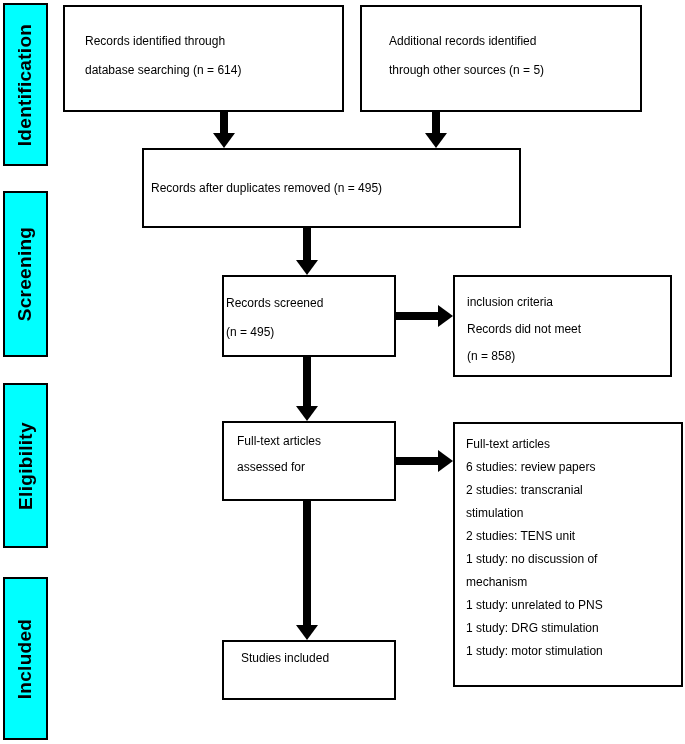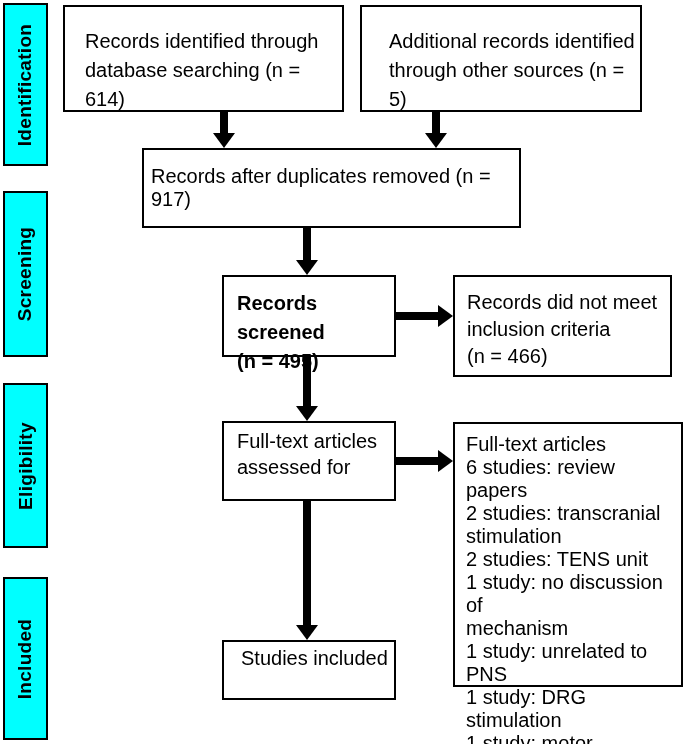--- a/index.html
+++ b/index.html
@@ -42,26 +42,26 @@
   #stage-screening      { top: 191px; height: 166px; }
   #stage-eligibility    { top: 383px; height: 165px; }
   #stage-included       { top: 577px; height: 163px; }
 
   
   .box {
     position: absolute;
     background: var(--bg);
     border: 2px solid var(--border);
     box-sizing: border-box;
-    font-size: 20px;
+    font-size: 12px;
   }
   #box-identified { left: 63px;  top: 5px;   width: 281px; height: 107px; padding: 20px 6px 0 20px; line-height: 29px; }
   #box-additional { left: 360px; top: 5px;   width: 282px; height: 107px; padding: 20px 2px 0 27px; line-height: 29px; }
   #box-duplicates { left: 142px; top: 148px; width: 379px; height: 80px;  padding-left: 7px; display: flex; flex-direction: column; justify-content: center; }
-  #box-screened   { left: 222px; top: 275px; width: 174px; height: 82px;  padding: 12px 0 0 13px; line-height: 29px; font-weight: bold; }
+  #box-screened   { left: 222px; top: 275px; width: 174px; height: 82px;  padding: 12px 0 0 2px; line-height: 29px; }
   #box-notmeet    { left: 453px; top: 275px; width: 219px; height: 102px; padding: 12px 0 0 12px; line-height: 27px; }
   #box-assessed   { left: 222px; top: 421px; width: 174px; height: 80px;  padding: 5px 0 0 13px;  line-height: 26px; }
   #box-excluded   { left: 453px; top: 422px; width: 230px; height: 265px; padding: 9px 0 0 11px;  line-height: 23px; }
   #box-included   { left: 222px; top: 640px; width: 174px; height: 60px;  padding: 3px 0 0 17px;  line-height: 27px; }
 
   
   .varrow {
     position: absolute;
     width: 22px;
     display: flex;
@@ -116,32 +116,32 @@
     <div>Records identified through</div>
     <div>database searching (n = 614)</div>
   </div>
 
   <div class="box" id="box-additional">
     <div>Additional records identified</div>
     <div>through other sources (n = 5)</div>
   </div>
 
   <div class="box" id="box-duplicates">
-    <div>Records after duplicates removed (n = 917)</div>
+    <div>Records after duplicates removed (n = 495)</div>
   </div>
 
   <div class="box" id="box-screened">
     <div>Records screened</div>
     <div>(n = 495)</div>
   </div>
 
   <div class="box" id="box-notmeet">
+    <div>inclusion criteria</div>
     <div>Records did not meet</div>
-    <div>inclusion criteria</div>
-    <div>(n = 466)</div>
+    <div>(n = 858)</div>
   </div>
 
   <div class="box" id="box-assessed">
     <div>Full-text articles</div>
     <div>assessed for</div>
   </div>
 
   <div class="box" id="box-excluded">
     <div>Full-text articles</div>
     <div>6 studies: review papers</div>

